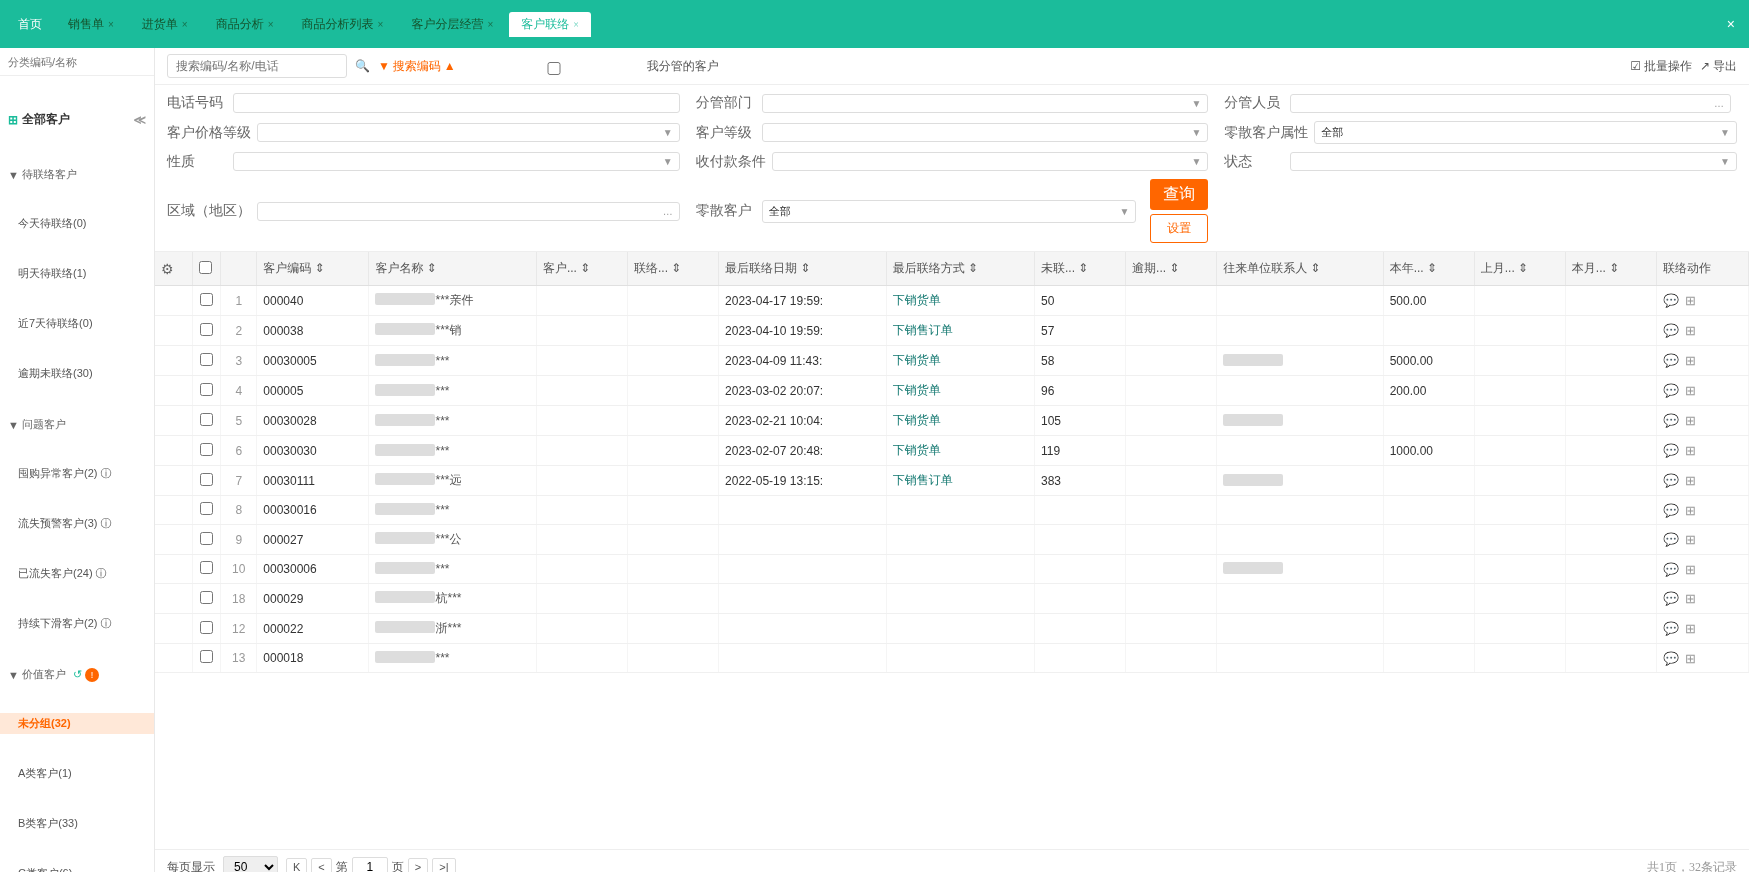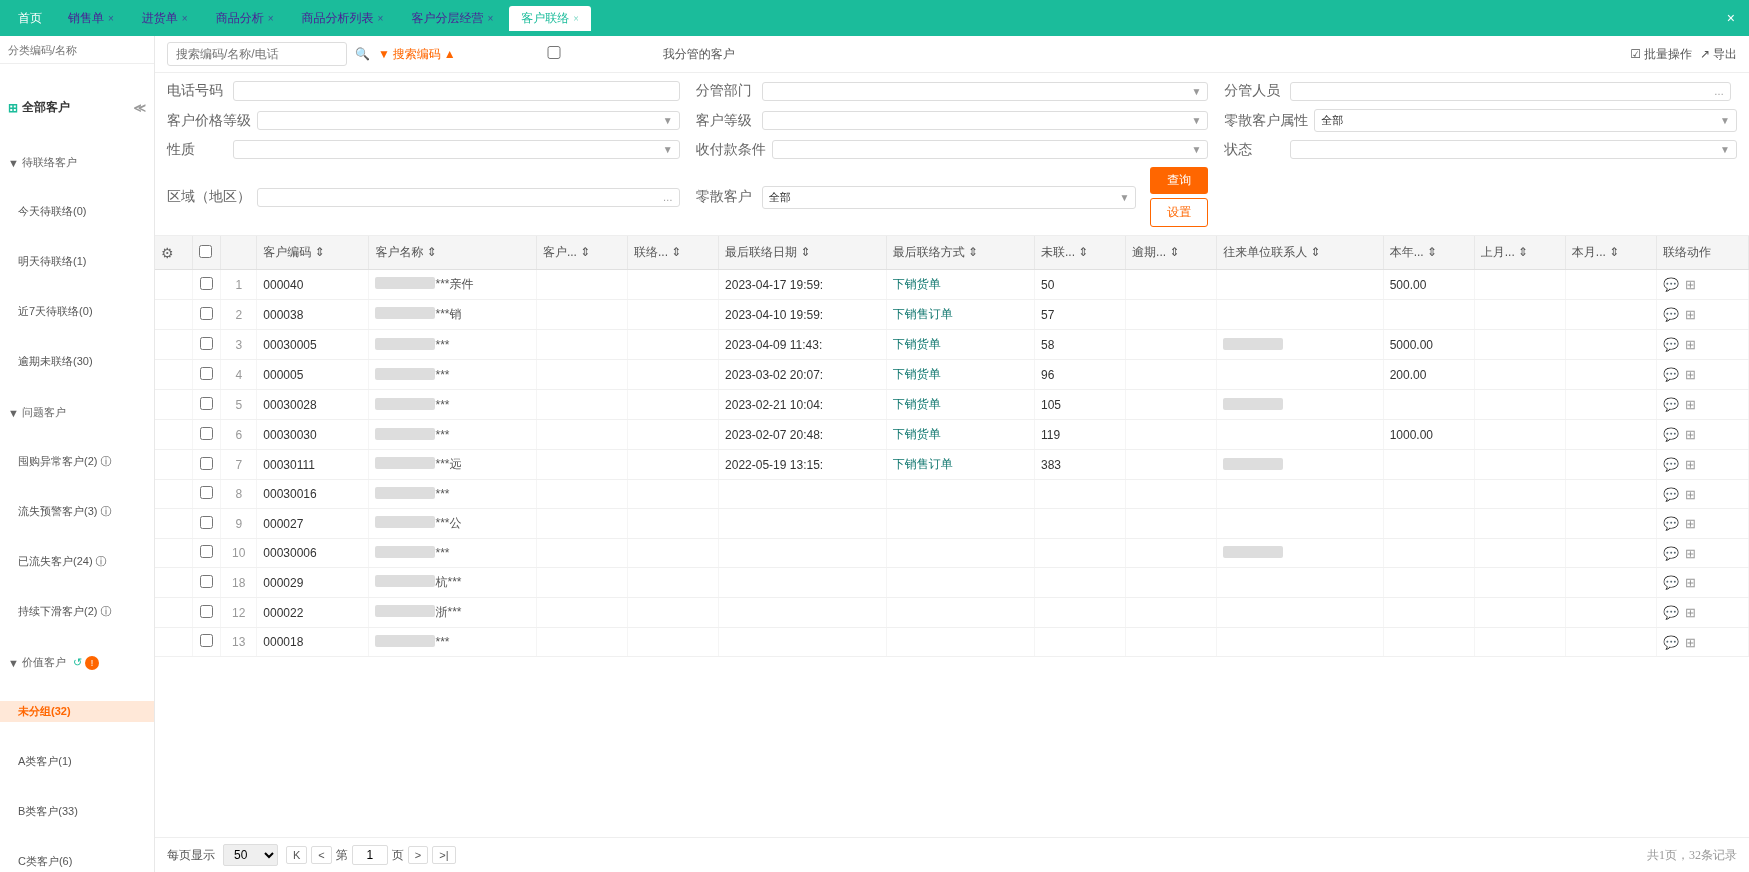--- a/index.html
+++ b/index.html
@@ -3,27 +3,27 @@
   <meta charset="utf-8">
   <style>
     * { box-sizing: border-box; margin: 0; padding: 0; }
     body { font-family: 'Microsoft YaHei', Arial, sans-serif; font-size: 12px; background: #f5f5f5; color: #333; }
 
     
     .top-nav {
       display: flex;
       align-items: center;
       background: #1bbc9b;
-      height: 36px;
+      height: 48px;
       padding: 0 8px;
       gap: 4px;
     }
     .top-nav .nav-tab {
       padding: 4px 12px;
-      color: #4c1d95;
+      color: #14532d;
       cursor: pointer;
       border-radius: 3px 3px 0 0;
       font-size: 12px;
       display: flex;
       align-items: center;
       gap: 4px;
       white-space: nowrap;
     }
     .top-nav .nav-tab.active {
       background: #fff;
@@ -137,22 +137,22 @@
     .filter-bar .more-btn {
       color: #f60;
       cursor: pointer;
       display: flex;
       align-items: center;
       gap: 3px;
       font-size: 12px;
     }
     .filter-bar .checkbox-label {
       display: flex;
-      align-items: flex-start;
-      gap: 19px;
+      align-items: flex-end;
+      gap: 3px;
       font-size: 12px;
       color: #555;
     }
     .filter-bar .right-actions {
       margin-left: auto;
       display: flex;
       gap: 8px;
       align-items: center;
     }
     .filter-bar .action-link {
@@ -208,21 +208,21 @@
       cursor: pointer;
     }
     .filter-row .filter-select .arrow { color: #999; font-size: 10px; }
     .btn-query {
       background: #f60;
       color: #fff;
       border: none;
       padding: 5px 9px;
       border-radius: 3px;
       cursor: pointer;
-      font-size: 12px;
+      font-size: 16px;
     }
     .btn-reset {
       background: #fff;
       color: #f60;
       border: 1px solid #f60;
       padding: 5px 16px;
       border-radius: 3px;
       cursor: pointer;
       font-size: 12px;
     }

